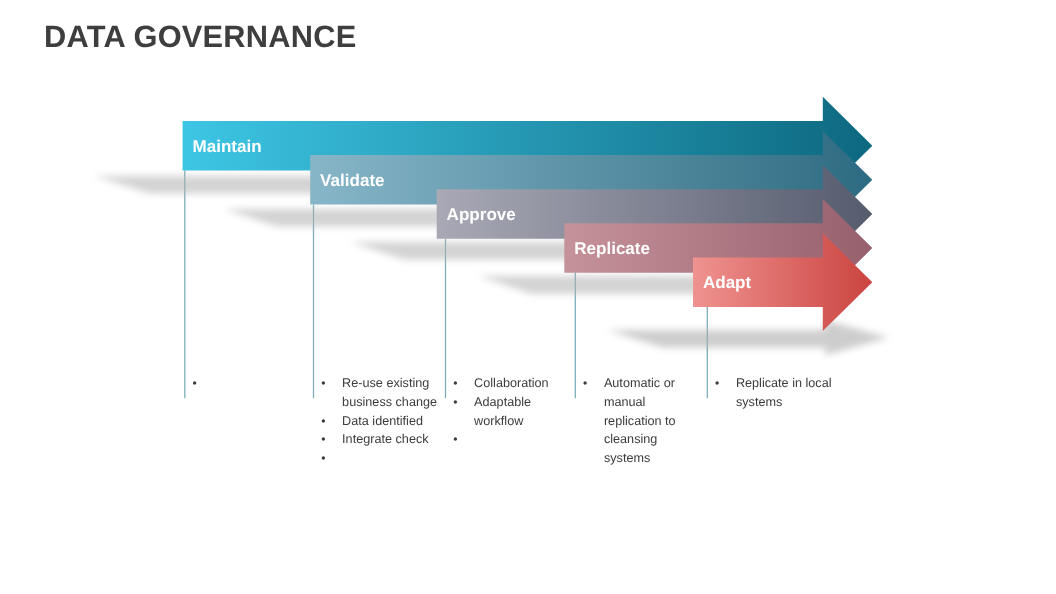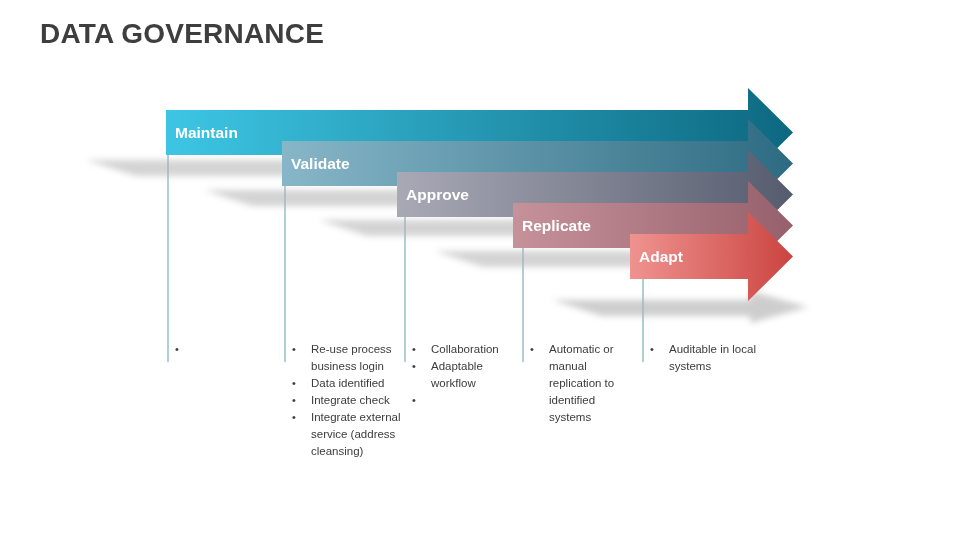--- a/index.html
+++ b/index.html
@@ -103,33 +103,32 @@
       <li>
         <span class="marker">•</span>
       </li>
     </ul>
   </div>
 
   <div class="bullet-col col-2">
     <ul>
       <li>
         <span class="marker">•</span>
-        <span class="btext">Re-use process business login</span>
+        <span class="btext">Re-use existing business change</span>
       </li>
       <li>
         <span class="marker">•</span>
         <span class="btext">Data identified</span>
       </li>
       <li>
         <span class="marker">•</span>
         <span class="btext">Integrate check</span>
       </li>
       <li>
         <span class="marker">•</span>
-        <span class="btext">Integrate external service (address cleansing)</span>
       </li>
     </ul>
   </div>
 
   <div class="bullet-col col-3">
     <ul>
       <li>
         <span class="marker">•</span>
         <span class="btext">Collaboration</span>
       </li>
@@ -140,27 +139,27 @@
       <li>
         <span class="marker">•</span>
       </li>
     </ul>
   </div>
 
   <div class="bullet-col col-4">
     <ul>
       <li>
         <span class="marker">•</span>
-        <span class="btext">Automatic or manual replication to identified systems</span>
+        <span class="btext">Automatic or manual replication to cleansing systems</span>
       </li>
     </ul>
   </div>
 
   <div class="bullet-col col-5">
     <ul>
       <li>
         <span class="marker">•</span>
-        <span class="btext">Auditable in local systems</span>
+        <span class="btext">Replicate in local systems</span>
       </li>
     </ul>
   </div>
 
 </div>
 
 </body></html>

